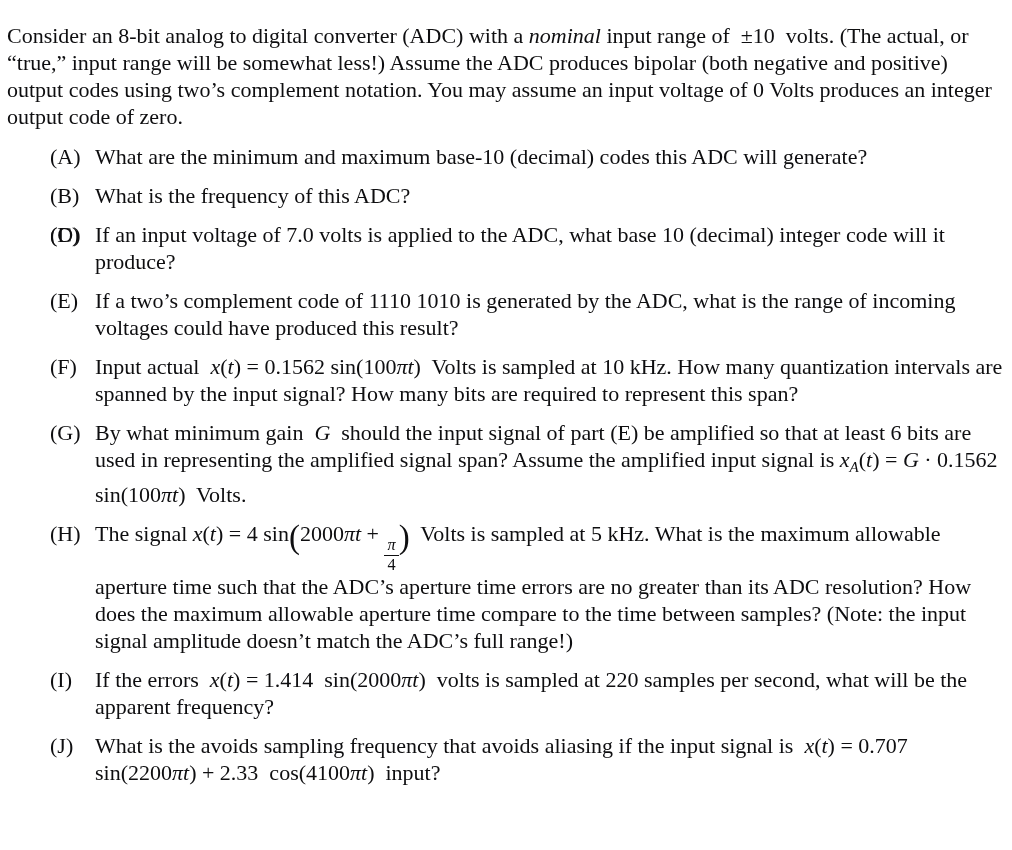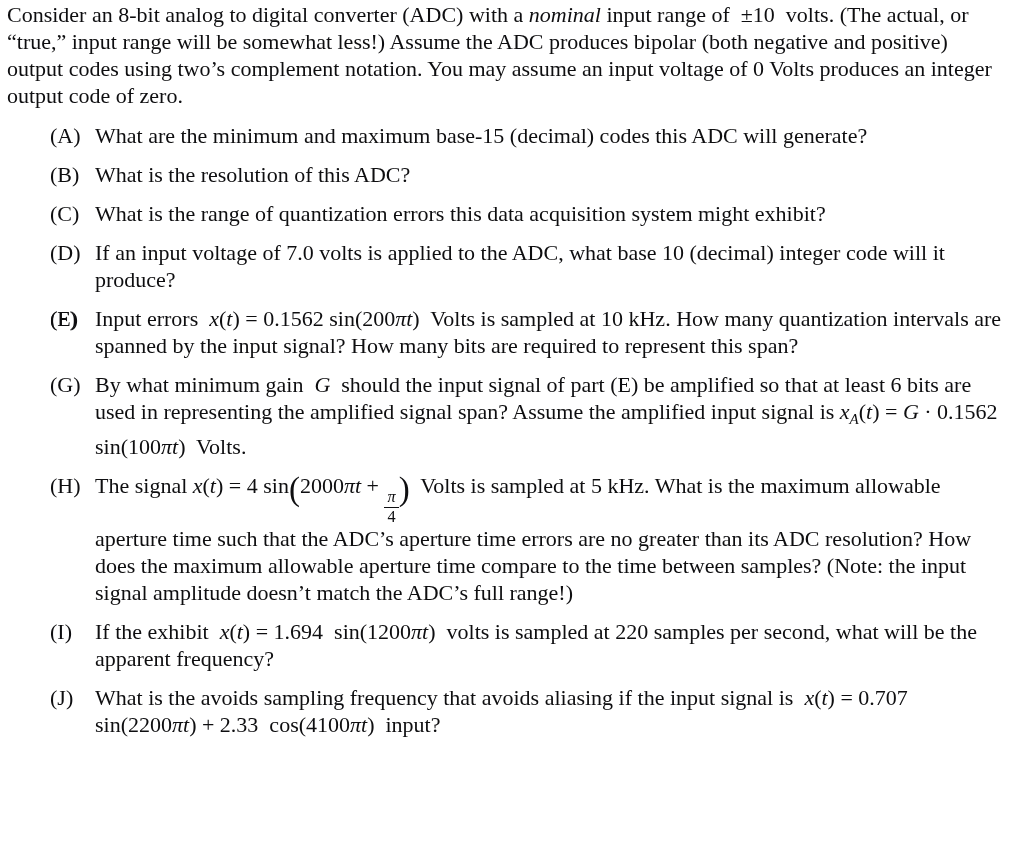--- a/index.html
+++ b/index.html
@@ -9,21 +9,21 @@
   }
   body {
     width: 1012px;
     height: 850px;
     overflow: hidden;
     color: #0e0e10;
     font-family: "Liberation Serif", "DejaVu Serif", serif;
     font-size: 22px;
   }
   .page {
-    padding: 1px 7px 0 7px;
+    padding: 22px 7px 0 7px;
   }
   .intro {
     margin: 0 0 13px 0;
     line-height: 27px;
     white-space: pre-wrap;
   }
   .items {
     margin: 0;
     padding: 0;
     list-style: none;
@@ -78,60 +78,60 @@
 <body>
 
 <div class="page">
 
   <p class="intro"><span>Consider an 8-bit analog to digital converter (ADC) with a </span><span class="s-i">nominal</span><span> input range of  ±10  volts. (The actual, or “true,” input range will be somewhat less!) Assume the ADC produces bipolar (both negative and positive) output codes using two’s complement notation. You may assume an input voltage of 0 Volts produces an integer output code of zero.</span></p>
 
   <div class="items">
 
     <div class="item">
       <span class="label">(A)</span>
-      <span class="body"><span>What are the minimum and maximum base-15 (decimal) codes this ADC will generate?</span></span>
+      <span class="body"><span>What are the minimum and maximum base-10 (decimal) codes this ADC will generate?</span></span>
     </div>
 
     <div class="item">
       <span class="label">(B)</span>
-      <span class="body"><span>What is the resolution of this ADC?</span></span>
+      <span class="body"><span>What is the frequency of this ADC?</span></span>
     </div>
 
     <div class="item">
       <span class="label">(C)</span>
-      <span class="body"><span>What is the range of quantization errors this data acquisition system might exhibit?</span></span>
     </div>
 
     <div class="item">
       <span class="label">(D)</span>
       <span class="body"><span>If an input voltage of 7.0 volts is applied to the ADC, what base 10 (decimal) integer code will it produce?</span></span>
     </div>
 
     <div class="item">
       <span class="label">(E)</span>
+      <span class="body"><span>If a two’s complement code of 1110 1010 is generated by the ADC, what is the range of incoming voltages could have produced this result?</span></span>
     </div>
 
     <div class="item">
       <span class="label">(F)</span>
-      <span class="body"><span>Input errors  </span><span class="s-i">x</span><span>(</span><span class="s-i">t</span><span>) = 0.1562 sin(200</span><span class="s-i">πt</span><span>)  Volts is sampled at 10 kHz. How many quantization intervals are spanned by the input signal? How many bits are required to represent this span?</span></span>
+      <span class="body"><span>Input actual  </span><span class="s-i">x</span><span>(</span><span class="s-i">t</span><span>) = 0.1562 sin(100</span><span class="s-i">πt</span><span>)  Volts is sampled at 10 kHz. How many quantization intervals are spanned by the input signal? How many bits are required to represent this span?</span></span>
     </div>
 
     <div class="item">
       <span class="label">(G)</span>
       <span class="body"><span>By what minimum gain  </span><span class="s-i">G</span><span>  should the input signal of part (E) be amplified so that at least 6 bits are used in representing the amplified signal span? Assume the amplified input signal is </span><span class="s-i">x</span><span class="s-sub">A</span><span>(</span><span class="s-i">t</span><span>) = </span><span class="s-i">G</span><span> · 0.1562 sin(100</span><span class="s-i">πt</span><span>)  Volts.</span></span>
     </div>
 
     <div class="item">
       <span class="label">(H)</span>
       <span class="body"><span>The signal </span><span class="s-i">x</span><span>(</span><span class="s-i">t</span><span>) = 4 sin</span><span class="s-big">(</span><span>2000</span><span class="s-i">πt</span><span> + </span><span class="frac"><span class="num">π</span><span class="den">4</span></span><span class="s-big">)</span><span>  Volts is sampled at 5 kHz. What is the maximum allowable aperture time such that the ADC’s aperture time errors are no greater than its ADC resolution? How does the maximum allowable aperture time compare to the time between samples? (Note: the input signal amplitude doesn’t match the ADC’s full range!)</span></span>
     </div>
 
     <div class="item">
       <span class="label">(I)</span>
-      <span class="body"><span>If the exhibit  </span><span class="s-i">x</span><span>(</span><span class="s-i">t</span><span>) = 1.694  sin(1200</span><span class="s-i">πt</span><span>)  volts is sampled at 220 samples per second, what will be the apparent frequency?</span></span>
+      <span class="body"><span>If the errors  </span><span class="s-i">x</span><span>(</span><span class="s-i">t</span><span>) = 1.414  sin(2000</span><span class="s-i">πt</span><span>)  volts is sampled at 220 samples per second, what will be the apparent frequency?</span></span>
     </div>
 
     <div class="item">
       <span class="label">(J)</span>
       <span class="body"><span>What is the avoids sampling frequency that avoids aliasing if the input signal is  </span><span class="s-i">x</span><span>(</span><span class="s-i">t</span><span>) = 0.707 sin(2200</span><span class="s-i">πt</span><span>) + 2.33  cos(4100</span><span class="s-i">πt</span><span>)  input?</span></span>
     </div>
 
   </div>
 </div>
 

